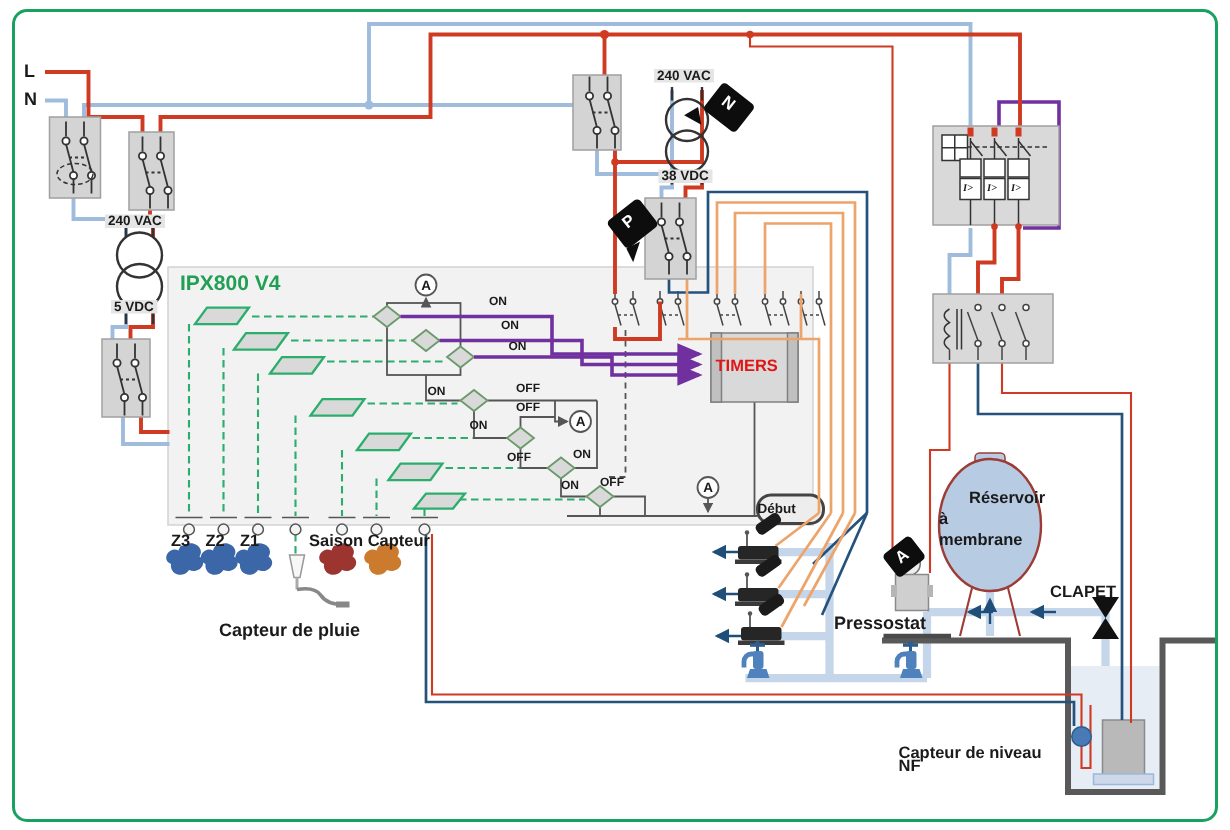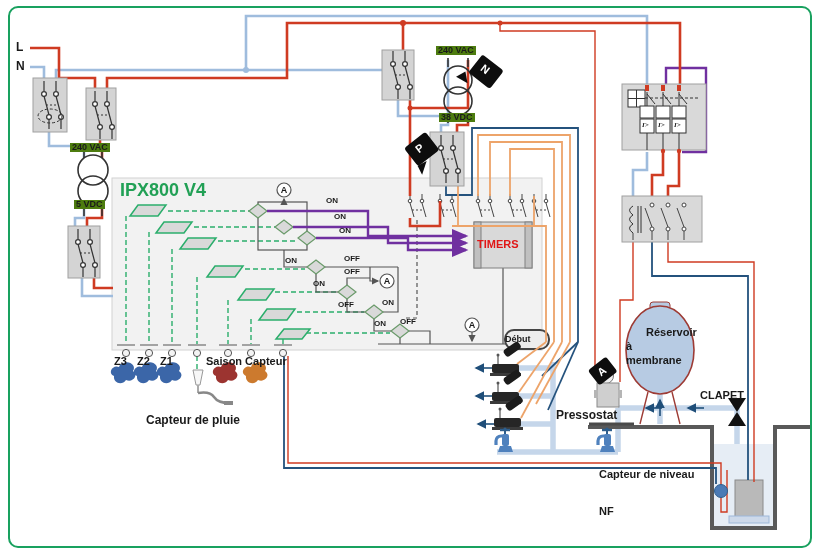--- a/index.html
+++ b/index.html
@@ -4,22 +4,22 @@
 <style>
   html,body{margin:0;padding:0;background:#fff;}
   #stage{position:relative;width:820px;height:553px;background:#fff;overflow:hidden;
          font-family:"Liberation Sans",sans-serif;}
   .frame{position:absolute;left:8px;top:6px;width:800px;height:538px;border:2px solid #19a15f;border-radius:10px;}
   .lbl{position:absolute;font-weight:bold;color:#1a1a1a;white-space:nowrap;line-height:1;}
   .s7{font-size:7px;font-style:italic;font-family:"Liberation Serif",serif;font-weight:bold;}
   .s9{font-size:9px;}
   .s11{font-size:11px;}
   .s12{font-size:12px;}
-  .s14{font-size:18px;}
-  .wbg{background:#4d7c0f;padding:0 2px;}
+  .s14{font-size:14px;}
+  .wbg{background:#e5e5e5;padding:0 2px;}
   .green{color:#21a055;}
   .red{color:#e01616;}
   .oo{font-size:8px;}
   .ac{font-size:9px;width:14px;text-align:center;}
   .ctr{text-align:left;display:inline-block;}
   .flag{color:#fff;font-size:11px;}
   .r38{transform:rotate(38deg);}
   .rm38{transform:rotate(-38deg);}
   svg{position:absolute;left:0;top:0;}
 </style>
@@ -449,21 +449,21 @@
 <span class="lbl s11" style="left:137px;top:356px">Z2</span>
 <span class="lbl s11" style="left:160px;top:356px">Z1</span>
 <span class="lbl s11" style="left:206px;top:356px">Saison Capteur</span>
 <span class="lbl s12 ctr" style="left:146px;top:414px;width:124px">Capteur de pluie</span>
 
 <span class="lbl s11 ctr" style="left:646px;top:327px;width:68px">Réservoir</span>
 <span class="lbl s11 ctr" style="left:626px;top:341px;width:68px">à</span>
 <span class="lbl s11 ctr" style="left:626px;top:355px;width:68px">membrane</span>
 <span class="lbl s11" style="left:700px;top:390px">CLAPET</span>
 <span class="lbl s12" style="left:556px;top:409px">Pressostat</span>
-<span class="lbl s11 ctr" style="left:599px;top:469px;width:116px">Capteur de niveau</span>
+<span class="lbl s11 ctr" style="left:599px;top:497px;width:116px">Capteur de niveau</span>
 <span class="lbl s11 ctr" style="left:599px;top:506px;width:116px">NF</span>
 
 <span class="lbl flag r38" style="left:481px;top:64px">N</span>
 <span class="lbl flag rm38" style="left:416px;top:143px">P</span>
 <span class="lbl flag rm38" style="left:598px;top:366px">A</span>
 
 <span class="lbl s7" style="left:642px;top:122px">I&gt;</span>
 <span class="lbl s7" style="left:658px;top:122px">I&gt;</span>
 <span class="lbl s7" style="left:674px;top:122px">I&gt;</span>
 </div>

